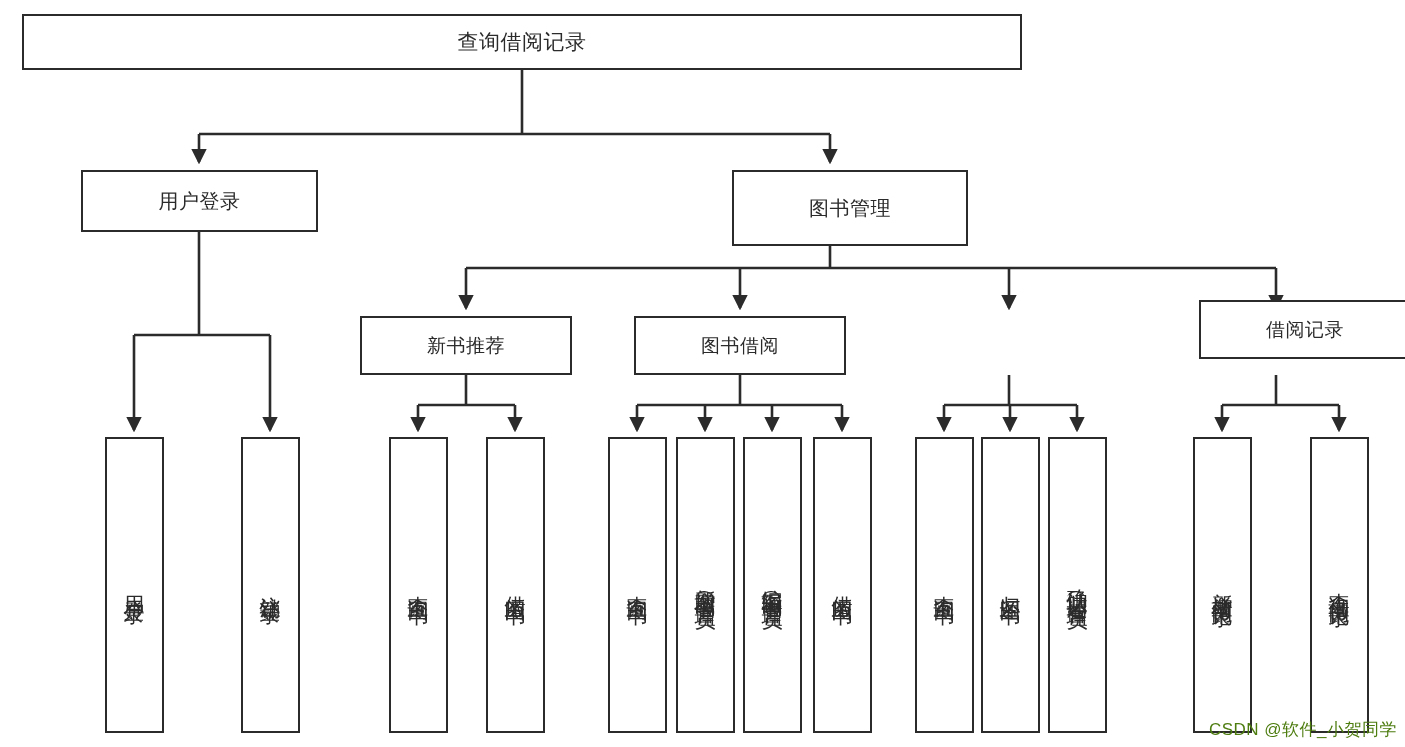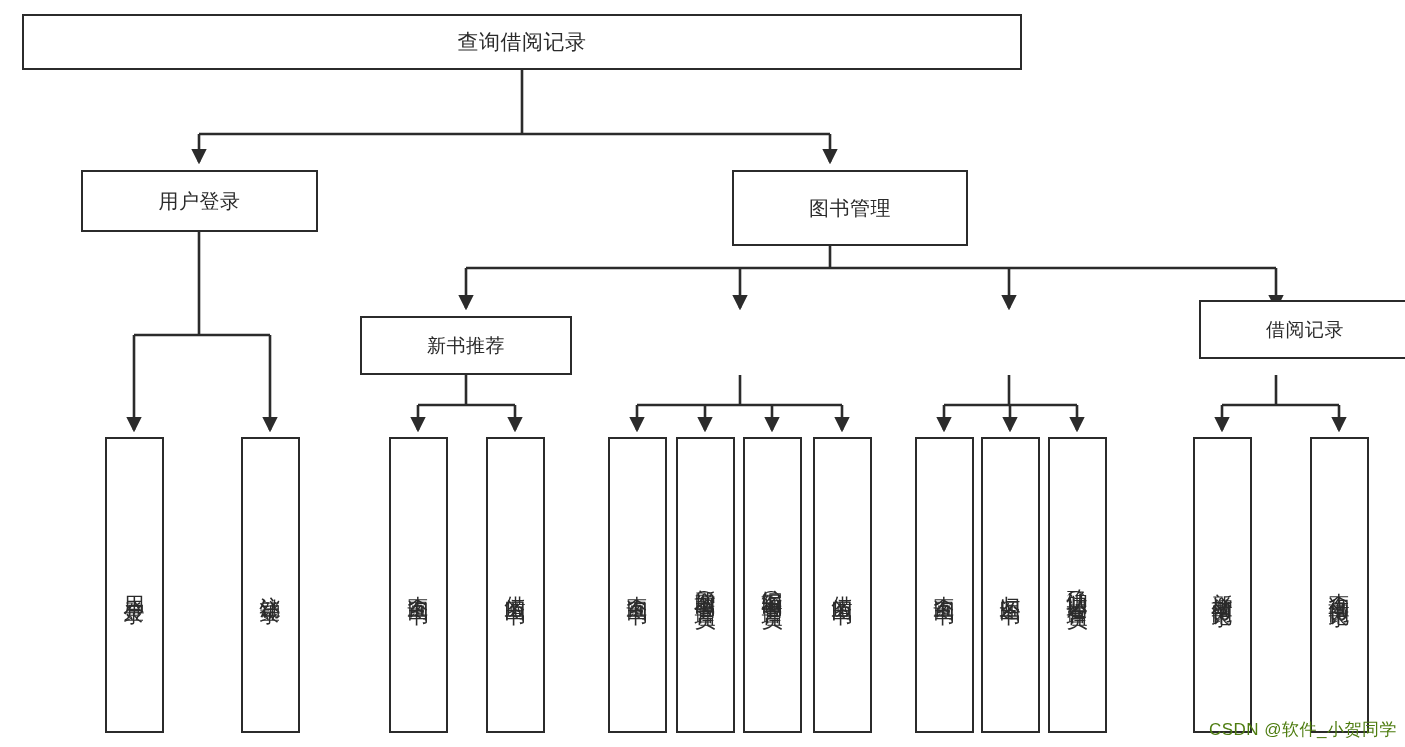--- a/index.html
+++ b/index.html
@@ -132,20 +132,23 @@
   <div class="node node-l1" style="left:81px; top:170px; width:237px; height:62px;">
     <span class="label">用户登录</span>
   </div>
   <div class="node node-l1" style="left:732px; top:170px; width:236px; height:76px;">
     <span class="label">图书管理</span>
   </div>
 
   <div class="node node-l2" style="left:360px; top:316px; width:212px; height:59px;">
     <span class="label">新书推荐</span>
   </div>
+  <div class="node node-l2" style="left:634px; top:316px; width:212px; height:59px;">
+    <span class="label">图书借阅</span>
+  </div>
   <div class="node node-l2" style="left:1170px; top:300px; width:212px; height:59px;margin-left:29px;">
     <span class="label">借阅记录</span>
   </div>
 
   <div class="node node-leaf" style="left:105px; top:437px; width:59px; height:296px;">
     <span class="label">用户登录</span>
   </div>
   <div class="node node-leaf" style="left:241px; top:437px; width:59px; height:296px;">
     <span class="label">注销登录</span>
   </div>

